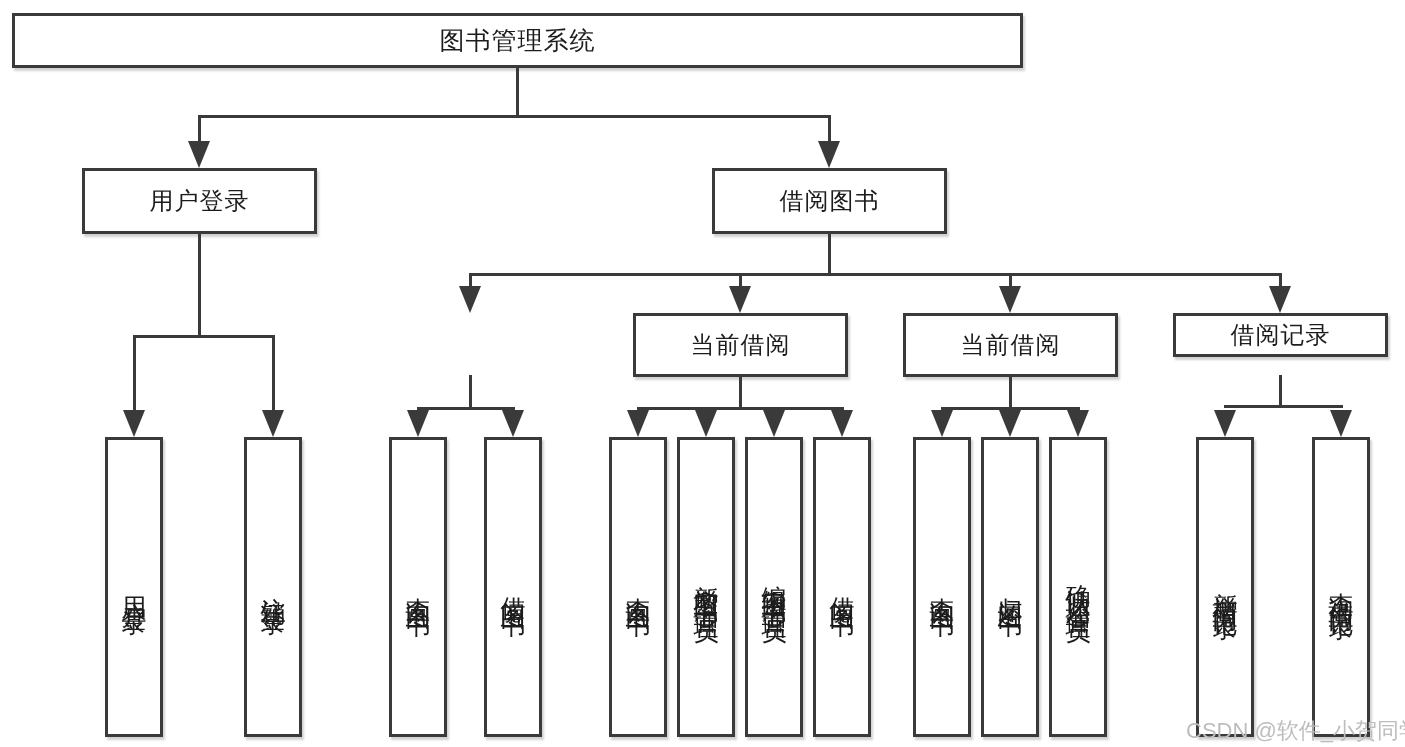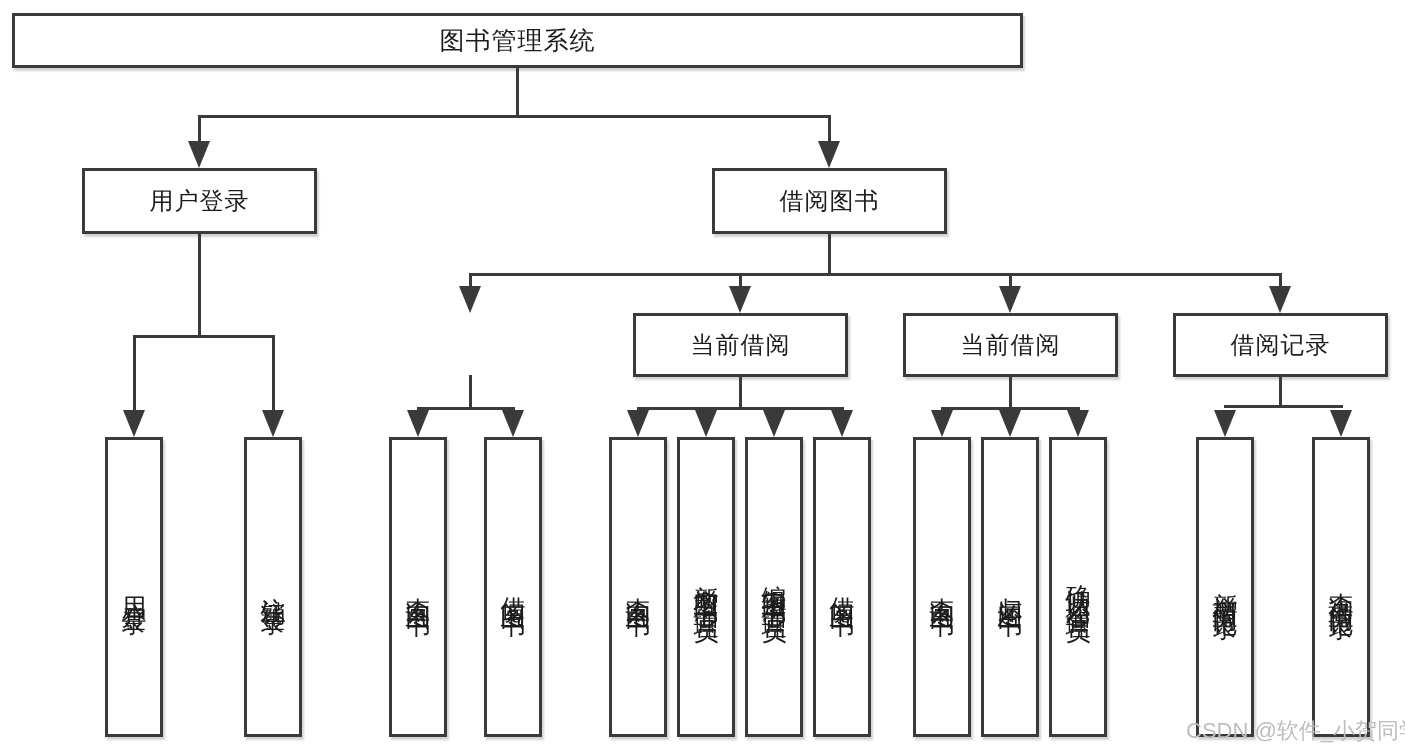--- a/index.html
+++ b/index.html
@@ -66,21 +66,21 @@
   <div class="arrow" style="left:729px; top:286px;"></div>
   <div class="arrow" style="left:999px; top:286px;"></div>
   <div class="arrow" style="left:1269px; top:286px;"></div>
 
   <div class="box" style="left:633px; top:313px; width:215px; height:64px;">
     <span class="hlabel">当前借阅</span>
   </div>
   <div class="box" style="left:903px; top:313px; width:215px; height:64px;">
     <span class="hlabel">当前借阅</span>
   </div>
-  <div class="box" style="left:1173px; top:313px; width:215px; height:64px;">
+  <div class="box" style="left:1173px; top:313px; width:215px; height:44px;">
     <span class="hlabel">借阅记录</span>
   </div>
 
   <div class="line vline" style="left:198px; top:231px; height:106px;"></div>
   <div class="line hline" style="left:133px; top:335px; width:142px;"></div>
   <div class="line vline" style="left:133px; top:335px; height:80px;"></div>
   <div class="line vline" style="left:272px; top:335px; height:80px;"></div>
   <div class="arrow" style="left:123px; top:410px;"></div>
   <div class="arrow" style="left:262px; top:410px;"></div>
 

